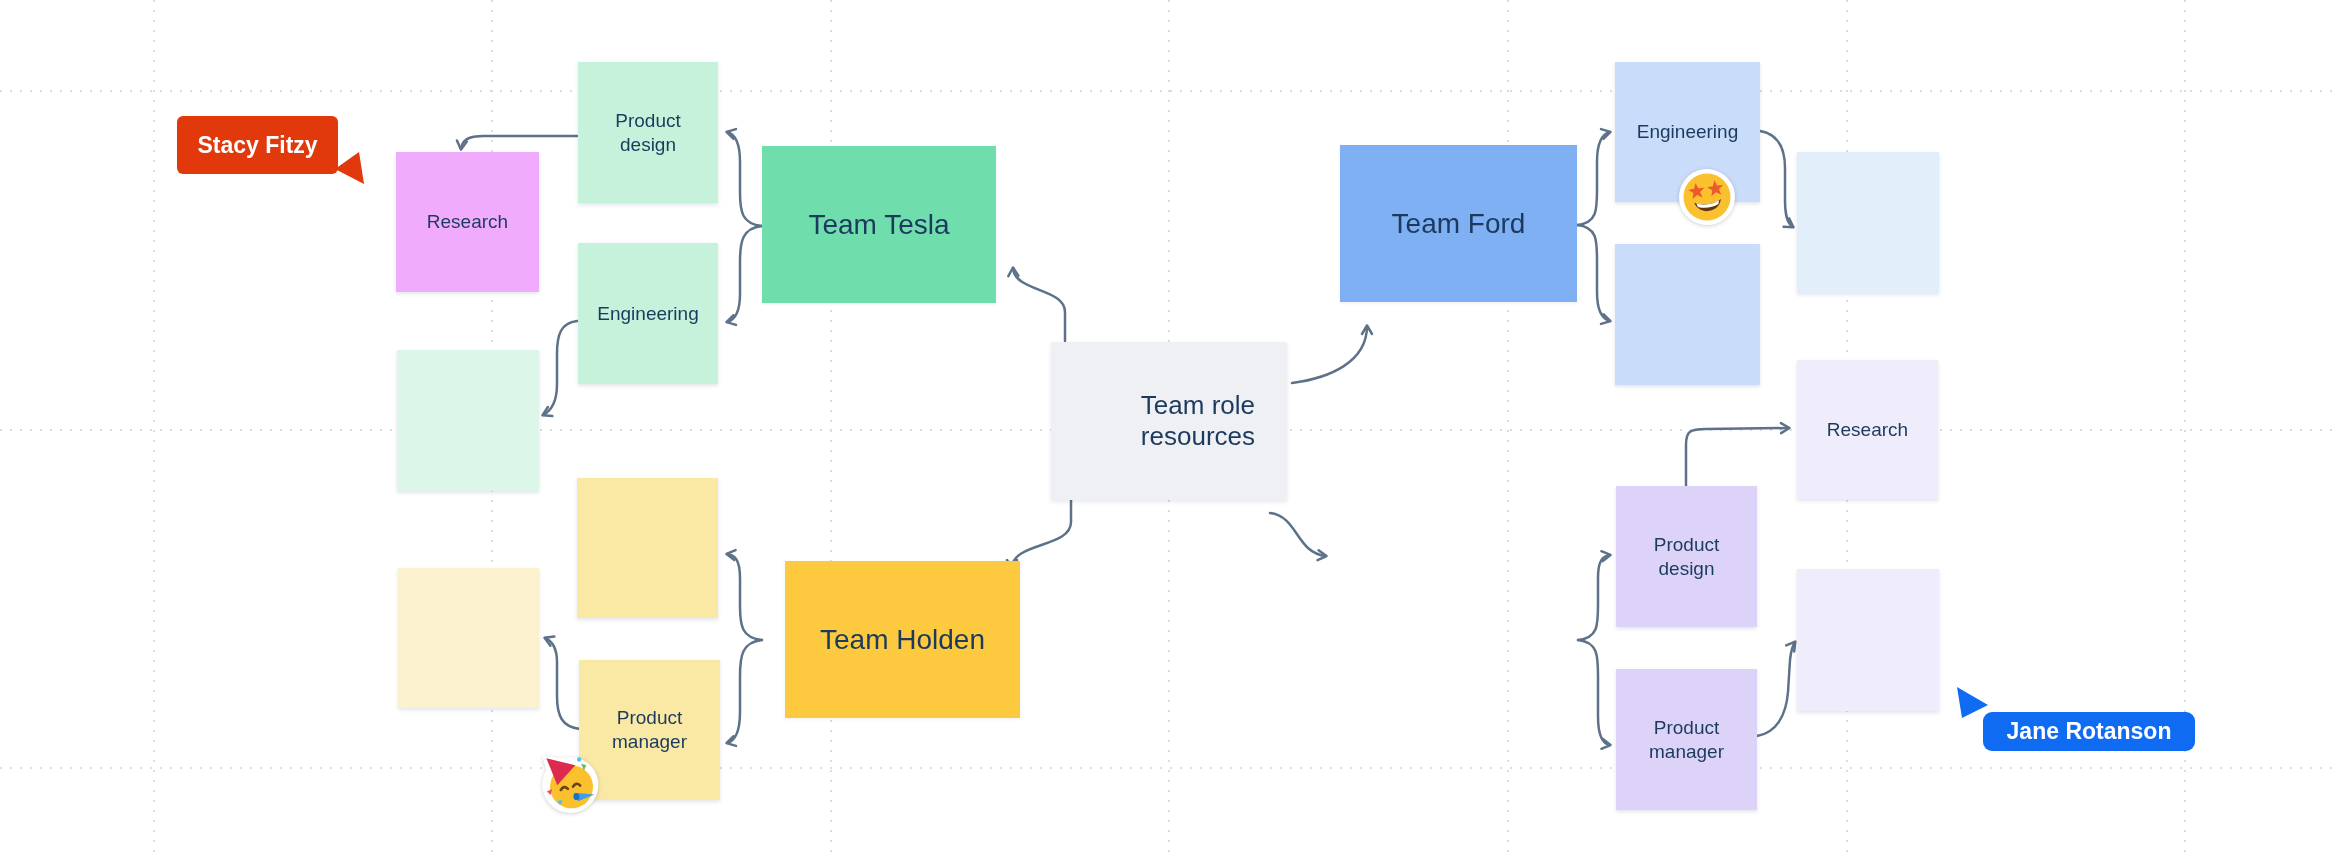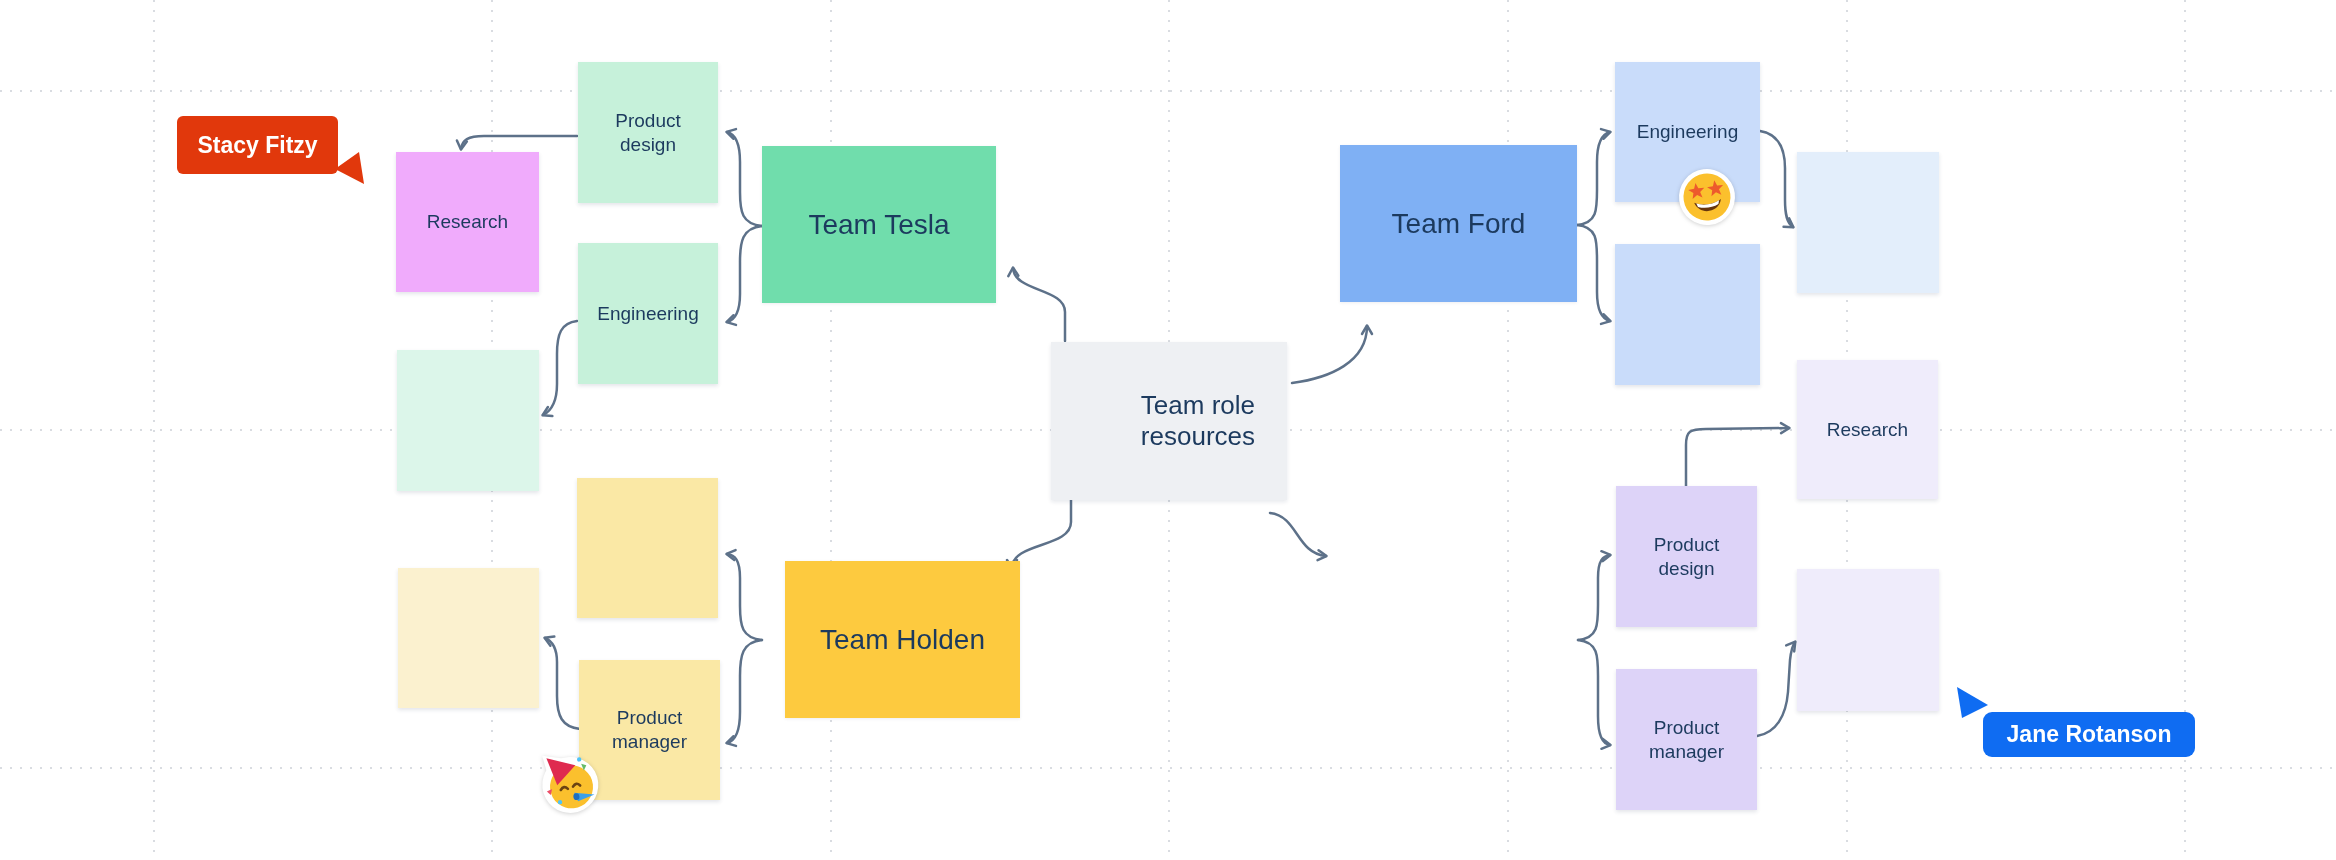--- a/index.html
+++ b/index.html
@@ -181,17 +181,17 @@
   <svg class="cursor" style="left:330px;top:148px" width="40" height="40" viewBox="0 0 40 40">
     <polygon points="5,21 29,4 34,36" style="fill: rgb(225, 56, 12);"></polygon>
   </svg>
   <div class="cursor-label" style="left: 177px; top: 116px; width: 161px; height: 58px; background: rgb(225, 56, 12); border-radius: 6px;">
     <span>Stacy Fitzy</span>
   </div>
 
   <svg class="cursor" style="left:1952px;top:681px" width="42" height="42" viewBox="0 0 42 42">
     <polygon points="5,6 36,24 10,37" style="fill: rgb(15, 108, 242);"></polygon>
   </svg>
-  <div class="cursor-label" style="left: 1983px; top: 712px; width: 212px; height: 45px; background: rgb(15, 108, 242);">
+  <div class="cursor-label" style="left: 1983px; top: 712px; width: 212px; height: 39px; background: rgb(15, 108, 242);">
     <span>Jane Rotanson</span>
   </div>
 
 </div>
 
 </body></html>

